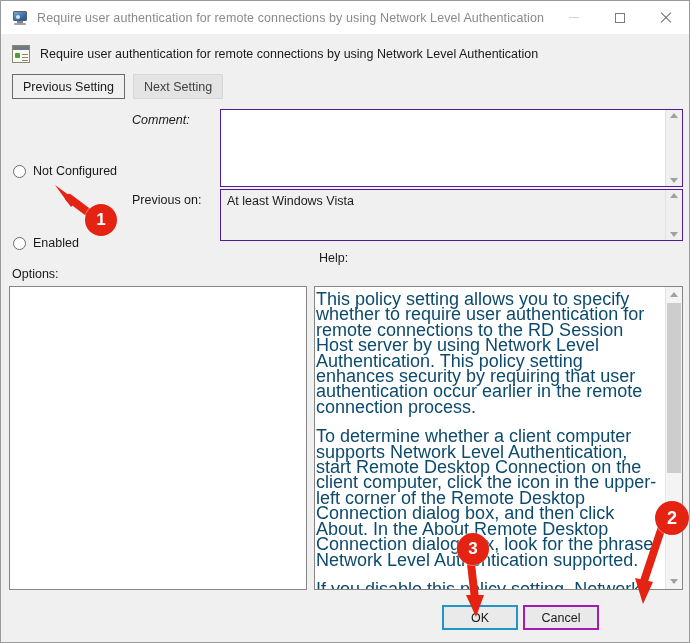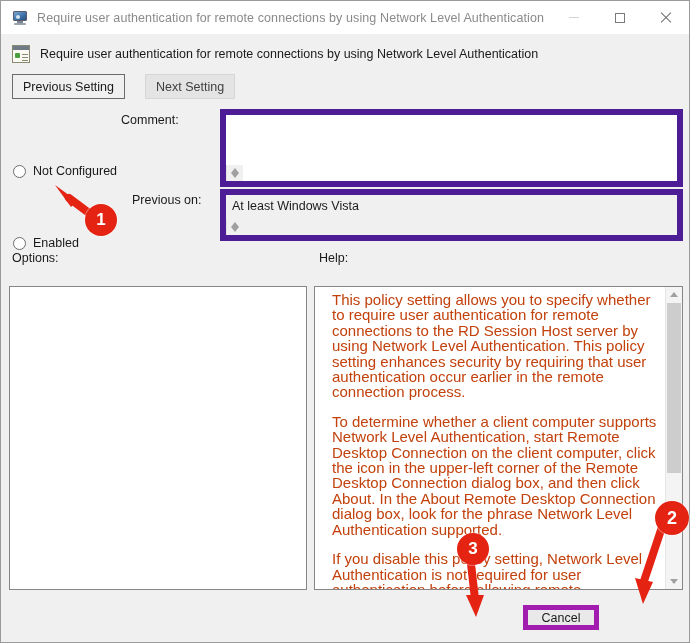--- a/index.html
+++ b/index.html
@@ -98,21 +98,21 @@
     width: 5px; height: 5px; background: #4a9e3f; border-radius: 1px;
   }
   .hdr-line {
     position: absolute; left: 9px; height: 1px; width: 6px; background: #8a8a72;
   }
   #header-title {
     font-size: 12.5px; color: #1a1a1a; white-space: nowrap;
   }
 
   
-  #navbuttons { position: absolute; left: 11px; top: 73px; display: flex; gap: 20px; }
+  #navbuttons { position: absolute; left: 11px; top: 73px; display: flex; gap: 8px; }
   .navbtn {
     height: 25px; padding: 0 10px;
     font-family: "Liberation Sans", sans-serif;
     font-size: 12.5px;
     background: #e1e1e1;
     border: 1px solid #adadad;
     color: #1a1a1a;
     display: flex; align-items: center; justify-content: center;
     cursor: pointer;
   }
@@ -134,28 +134,27 @@
     content: ""; position: absolute;
     left: 3px; top: 3px; width: 5px; height: 5px;
     border-radius: 50%; background: #1a1a1a;
   }
   .radio-label { font-size: 12.5px; color: #1a1a1a; white-space: nowrap; }
 
   
   .field-label {
     position: absolute; font-size: 12.5px; color: #1a1a1a; white-space: nowrap;
   }
-  #comment-label    { left: 120px; top: 112px; }
+  #comment-label    { left: 131px; top: 112px; font-style: italic; }
   #supported-label  { left: 131px; top: 192px; }
 
   .textbox {
     position: absolute;
-    border: 6px solid #4c1d95;
+    border: 1px solid #4c1d95;
     display: flex;
-    flex-direction: column;
   }
   #comment-box   { left: 219px; top: 108px; width: 463px; height: 78px; background: #ffffff; }
   #supported-box { left: 219px; top: 188px; width: 463px; height: 52px; background: #f0f0f0; }
   .tb-text {
     flex: 1; padding: 4px 6px;
     font-size: 12.5px; color: #1a1a1a;
     line-height: 15px; overflow: hidden;
   }
   .vscroll {
     width: 17px; flex: none;
@@ -164,37 +163,37 @@
     display: flex; flex-direction: column; justify-content: space-between;
     align-items: center; padding: 3px 0;
   }
   .arrow-up, .arrow-down {
     width: 0; height: 0; border-left: 4px solid transparent; border-right: 4px solid transparent;
   }
   .arrow-up   { border-bottom: 5px solid #a0a0a0; }
   .arrow-down { border-top: 5px solid #a0a0a0; }
 
   
-  #options-label { position: absolute; left: 11px; top: 250px; font-size: 12.5px; color: #1a1a1a; }
+  #options-label { position: absolute; left: 11px; top: 266px; font-size: 12.5px; color: #1a1a1a; }
   #help-label    { position: absolute; left: 318px; top: 250px; font-size: 12.5px; color: #1a1a1a; text-align: center; }
 
   #options-panel {
     position: absolute; left: 8px; top: 285px;
     width: 298px; height: 304px;
     background: #ffffff; border: 1px solid #868686;
   }
   #help-panel {
     position: absolute; left: 313px; top: 285px;
     width: 369px; height: 304px;
     background: #ffffff; border: 1px solid #868686;
     display: flex;
   }
   #help-text {
-    flex: 1; padding: 5px 8px 0 17px;
-    font-size: 15px; line-height: 15.4px; color: #c2410c;
+    flex: 1; padding: 5px 8px 0 1px;
+    font-size: 18px; line-height: 15.4px; color: #0c4a6e;
     overflow: hidden;
   }
   #help-text p { margin: 0 0 14px 0; }
   #help-scroll {
     width: 17px; flex: none; background: #f4f4f4;
     border-left: 1px solid #e6e6e6;
     position: relative;
   }
   #help-scroll .arrow-up {
     position: absolute; left: 4px; top: 5px;
@@ -207,21 +206,21 @@
     width: 14px; height: 170px;
     background: #cdcdcd;
   }
 
   
   #footer { position: absolute; left: 0; top: 592px; width: 688px; height: 49px; }
   .footbtn {
     position: absolute; top: 12px;
     height: 25px; width: 76px;
     font-family: "Liberation Sans", sans-serif; font-size: 12.5px;
-    background: #e9e9e9; border: 5px solid #a21caf; color: #1a1a1a;
+    background: #e9e9e9; border: 2px solid #a21caf; color: #1a1a1a;
     display: flex; align-items: center; justify-content: center;
     cursor: pointer;
   }
   #btn-ok     { left: 441px; background: #eaeaea; border: 2px solid #2196c4; }
   #btn-cancel { left: 522px; }
   #btn-apply  { left: 603px; }
 
   
   .badge {
     position: absolute;
@@ -331,20 +330,21 @@
       <p>If you disable this policy setting, Network Level Authentication is not required for user authentication before allowing remote connections to the RD Session Host server.</p>
     </div>
     <div id="help-scroll">
       <div class="arrow-up"></div>
       <div id="help-thumb"></div>
       <div class="arrow-down"></div>
     </div>
   </div>
 
   <div id="footer">
+    <div class="footbtn" id="btn-ok">OK</div>
     <div class="footbtn" id="btn-cancel">Cancel</div>
   </div>
 
   <svg class="arrow-svg" id="arrow-1" width="60" height="50" viewBox="0 0 60 50">
     <path d="M4 4 L26 20 L20 26 Z" fill="#e42313"></path>
     <path d="M18 17 L46 38" stroke="#e42313" stroke-width="8" stroke-linecap="round"></path>
   </svg>
   <svg class="arrow-svg" id="arrow-2" width="60" height="92" viewBox="0 0 60 92">
     <path d="M22 88 L14 62 L32 66 Z" fill="#e42313"></path>
     <path d="M42 8 L22 68" stroke="#e42313" stroke-width="8" stroke-linecap="round"></path>

